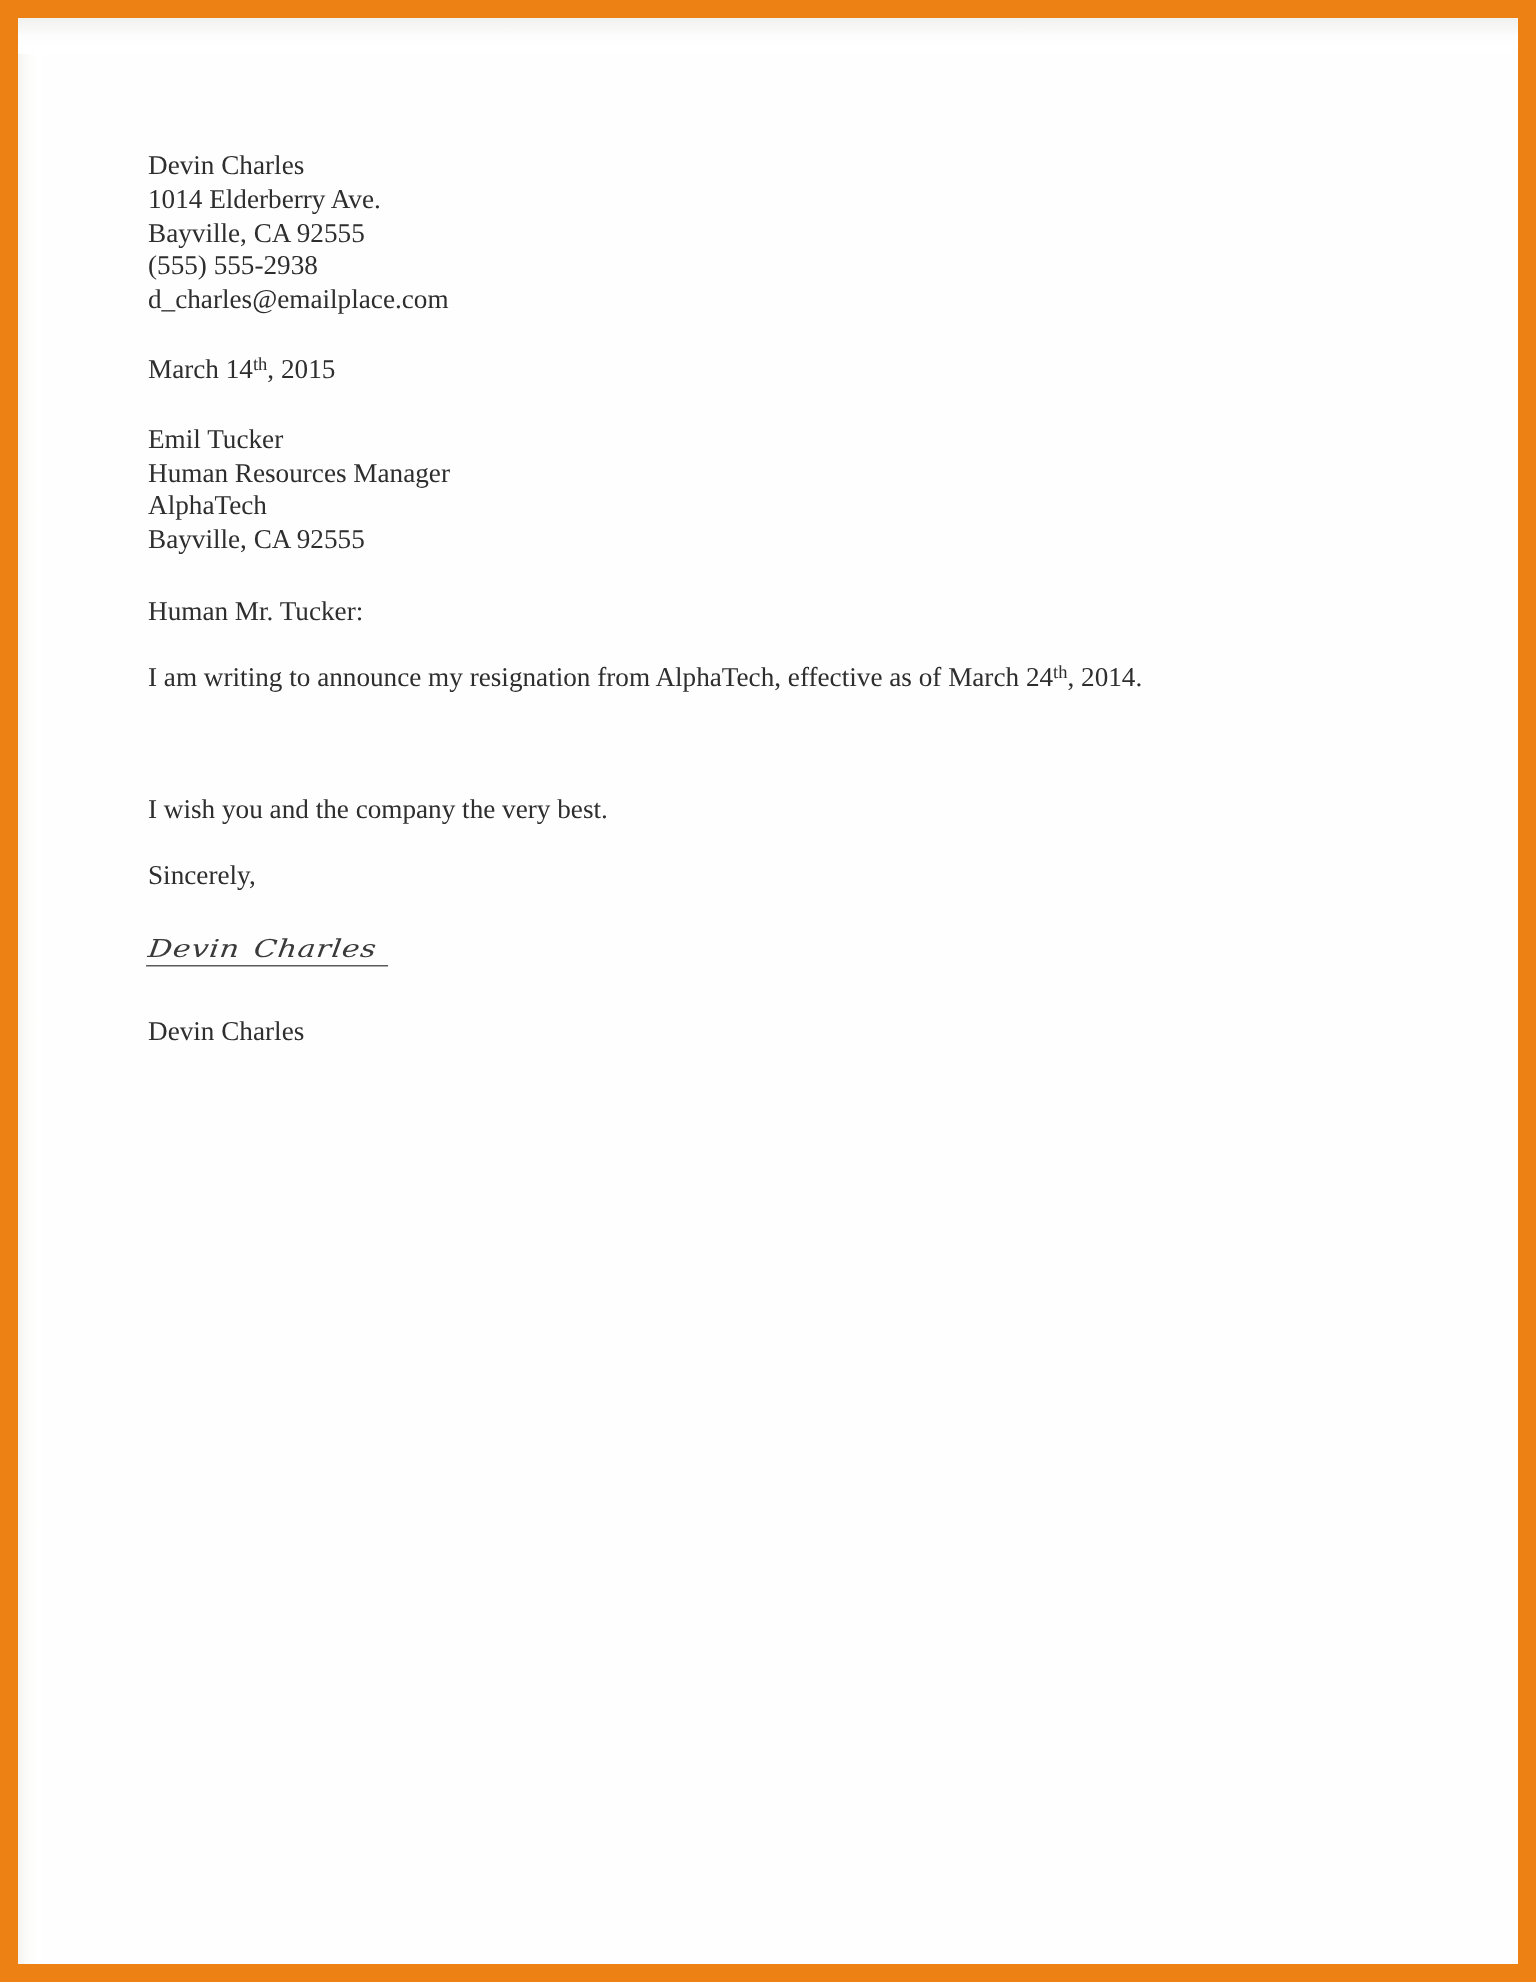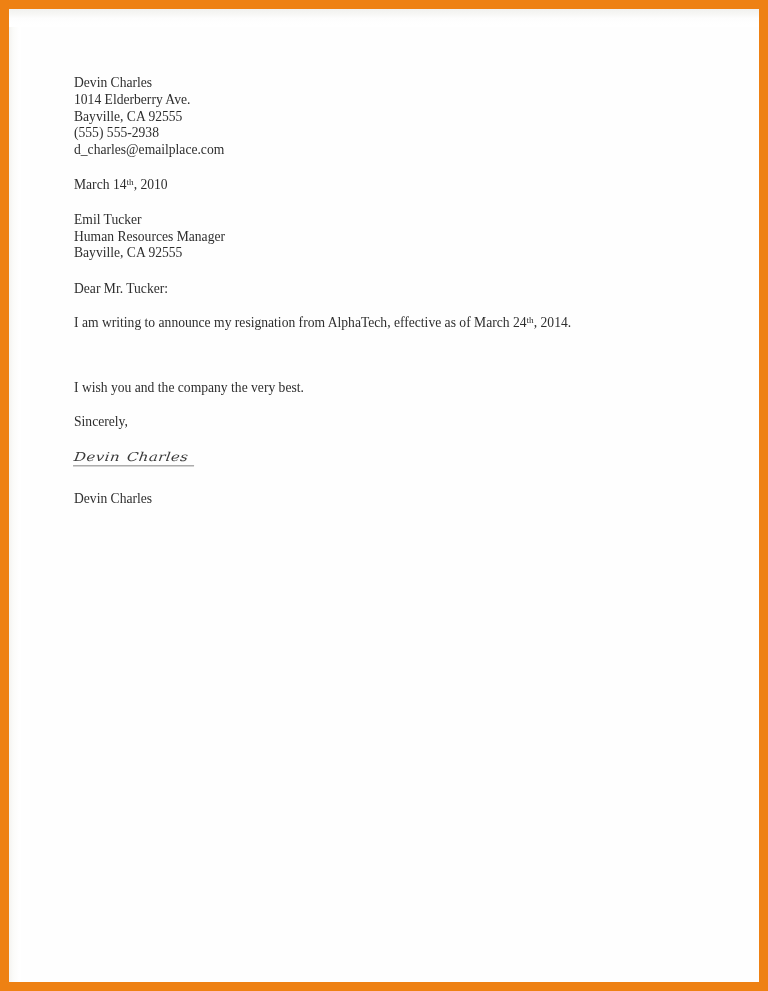--- a/index.html
+++ b/index.html
@@ -128,34 +128,35 @@
         <span class="addr-line">Devin Charles</span>
         <span class="addr-line">1014 Elderberry Ave.</span>
         <span class="addr-line">Bayville, CA 92555</span>
         <span class="addr-line">(555) 555-2938</span>
         <span class="addr-line">d_charles@emailplace.com</span>
       </div>
 
       <div class="gap-date"></div>
 
       <div class="block">
-        <span>March 14</span><sup>th</sup><span>, 2010</span>
+        <span>March 14</span><sup>th</sup><span>, 2015</span>
       </div>
 
       <div class="gap-recip"></div>
 
       <div class="block">
         <span class="addr-line">Emil Tucker</span>
         <span class="addr-line">Human Resources Manager</span>
+        <span class="addr-line">AlphaTech</span>
         <span class="addr-line">Bayville, CA 92555</span>
       </div>
 
       <div class="gap-greet"></div>
 
-      <p class="para">Dear Mr. Tucker:</p>
+      <p class="para">Human Mr. Tucker:</p>
 
       <div class="gap-para"></div>
 
       <p class="para"><span>I am writing to announce my resignation from AlphaTech, effective as of March 24</span><sup>th</sup><span>, 2014.</span></p>
 
       <div class="gap-para"></div>
 
 
       <div class="gap-para"></div>
 

